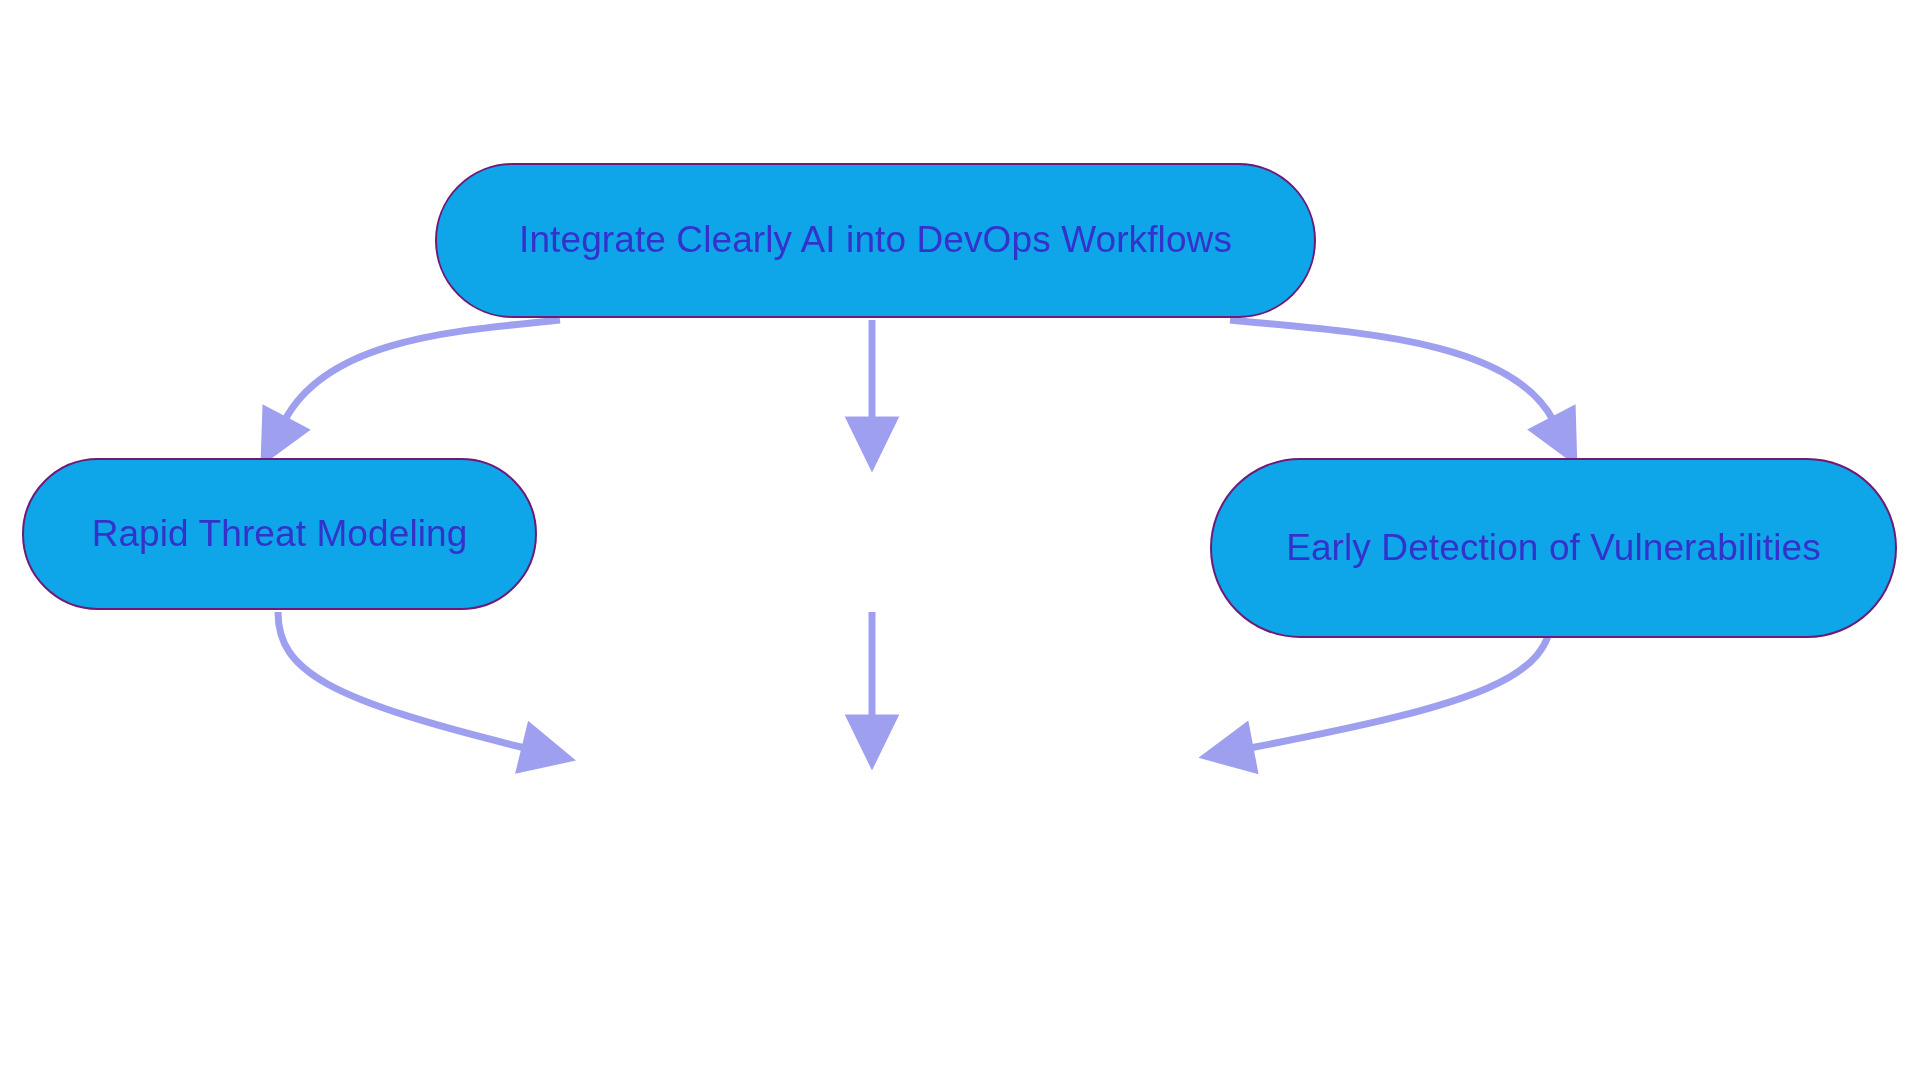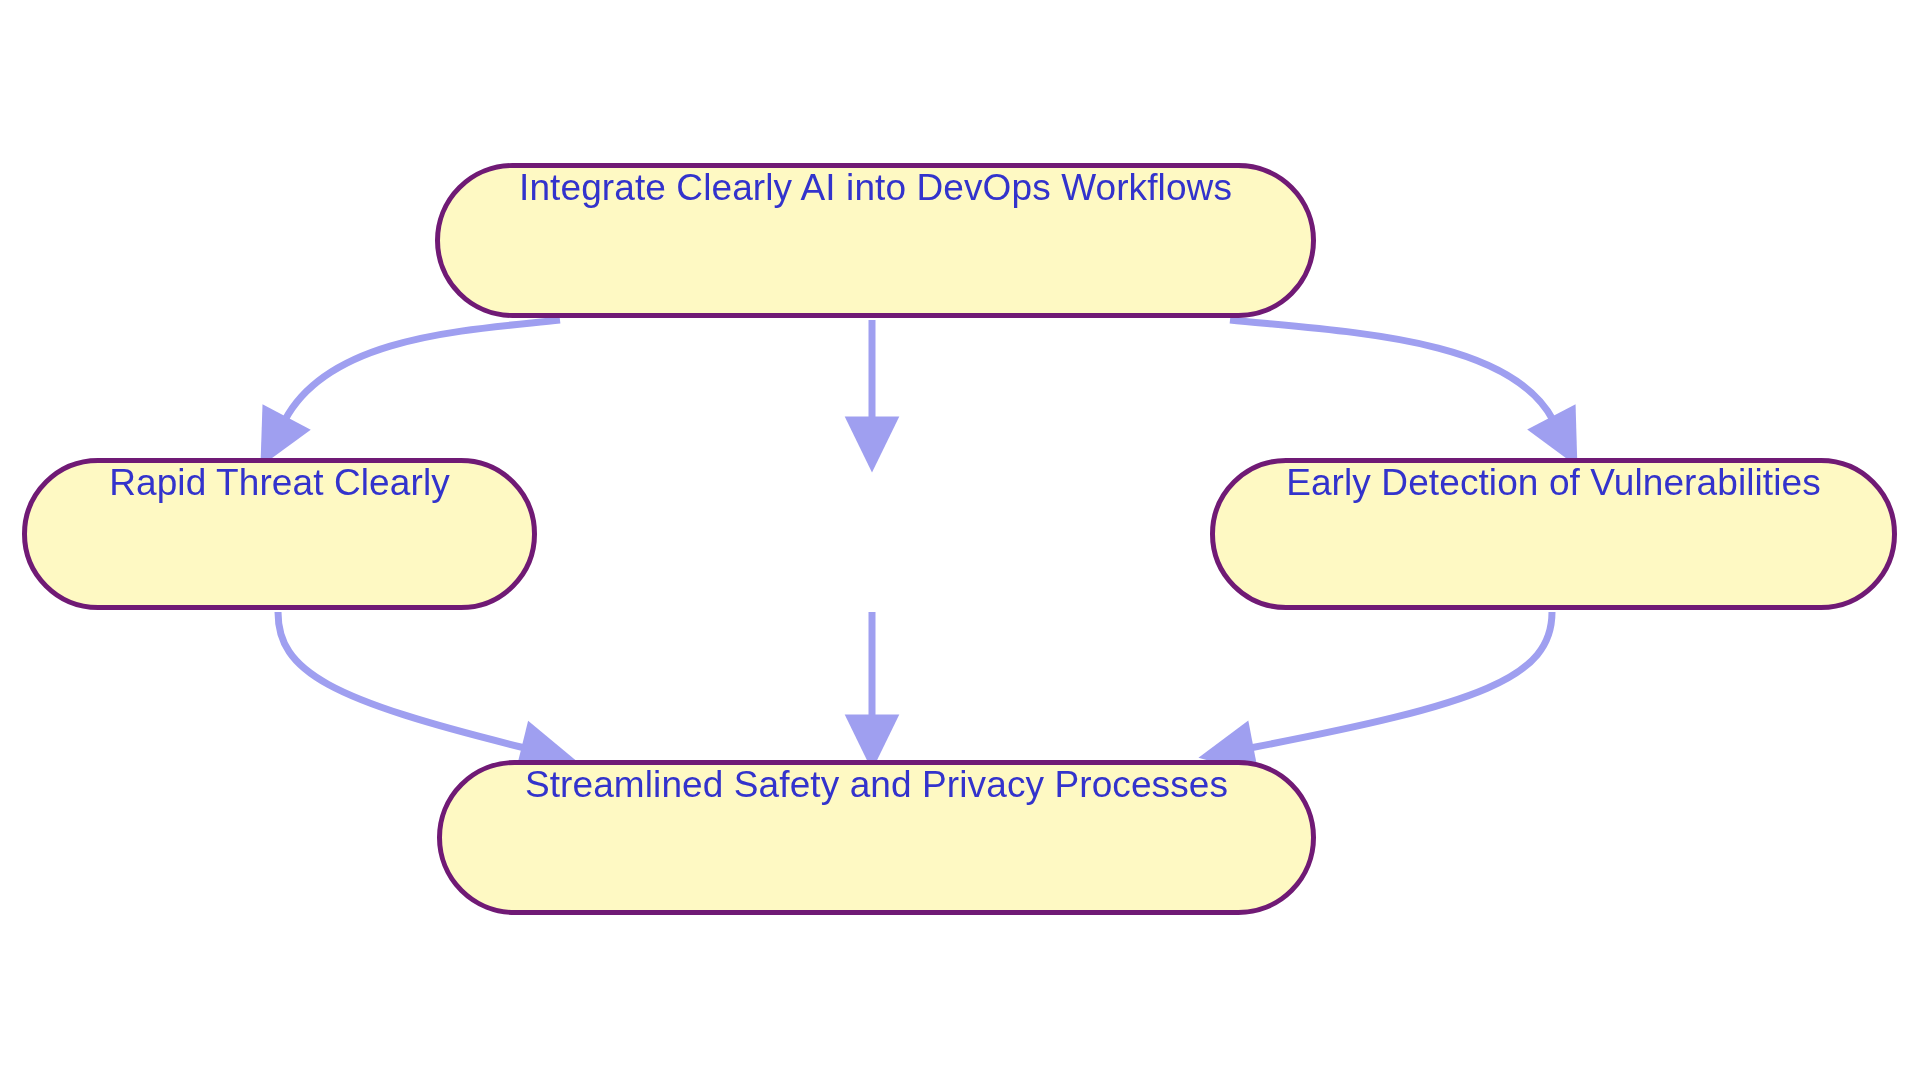--- a/index.html
+++ b/index.html
@@ -23,44 +23,44 @@
   #edge-layer {
     position: absolute;
     left: 0;
     top: 0;
     width: 1920px;
     height: 1083px;
   }
   .node {
     position: absolute;
     box-sizing: border-box;
-    background: #fef9c3;
-    border: 5px solid #701a75;
+    background: #0ea5e9;
+    border: 2px solid #701a75;
     border-radius: 999px;
     display: flex;
-    align-items: flex-start;
+    align-items: center;
     justify-content: center;
     z-index: 2;
   }
   .node-label {
     color: #3333cc;
     font-family: "Liberation Sans", sans-serif;
     font-size: 37px;
     font-weight: 400;
     line-height: 1.1;
     letter-spacing: 0.1px;
     white-space: nowrap;
     text-align: center;
     user-select: none;
   }
   
   #node-root        { left: 435px;  top: 163px; width: 881px; height: 155px; }
   #node-threat      { left: 22px;   top: 458px; width: 515px; height: 152px; }
   #node-design      { left: 675px;  top: 458px; width: 395px; height: 152px; }
-  #node-early       { left: 1210px; top: 458px; width: 687px; height: 152px; }
+  #node-early       { left: 1210px; top: 458px; width: 687px; height: 180px; }
   #node-streamlined { left: 437px;  top: 760px; width: 879px; height: 155px; }
 </style>
 </head>
 <body>
 
 <div id="diagram-root">
 
   <svg id="edge-layer" viewBox="0 0 1920 1083" width="1920" height="1083" xmlns="http://www.w3.org/2000/svg" aria-hidden="true">
     <defs>
       <marker id="arrow-down" markerWidth="9" markerHeight="9" refX="1.1" refY="4.5" orient="auto" markerUnits="strokeWidth">
@@ -91,25 +91,22 @@
     <g>
       <path d="M 1552 612 C 1552 678, 1480 704, 1250 748" fill="none" stroke="#9f9ff0" stroke-width="7" stroke-linecap="butt" marker-end="url(#arrow-down)"></path>
     </g>
   </svg>
 
   <div class="node" id="node-root">
     <span class="node-label">Integrate Clearly AI into DevOps Workflows</span>
   </div>
 
   <div class="node" id="node-threat">
-    <span class="node-label">Rapid Threat Clearly</span>
+    <span class="node-label">Rapid Threat Modeling</span>
   </div>
 
 
   <div class="node" id="node-early">
     <span class="node-label">Early Detection of Vulnerabilities</span>
   </div>
 
-  <div class="node" id="node-streamlined">
-    <span class="node-label">Streamlined Safety and Privacy Processes</span>
-  </div>
 
 </div>
 
 </body></html>

